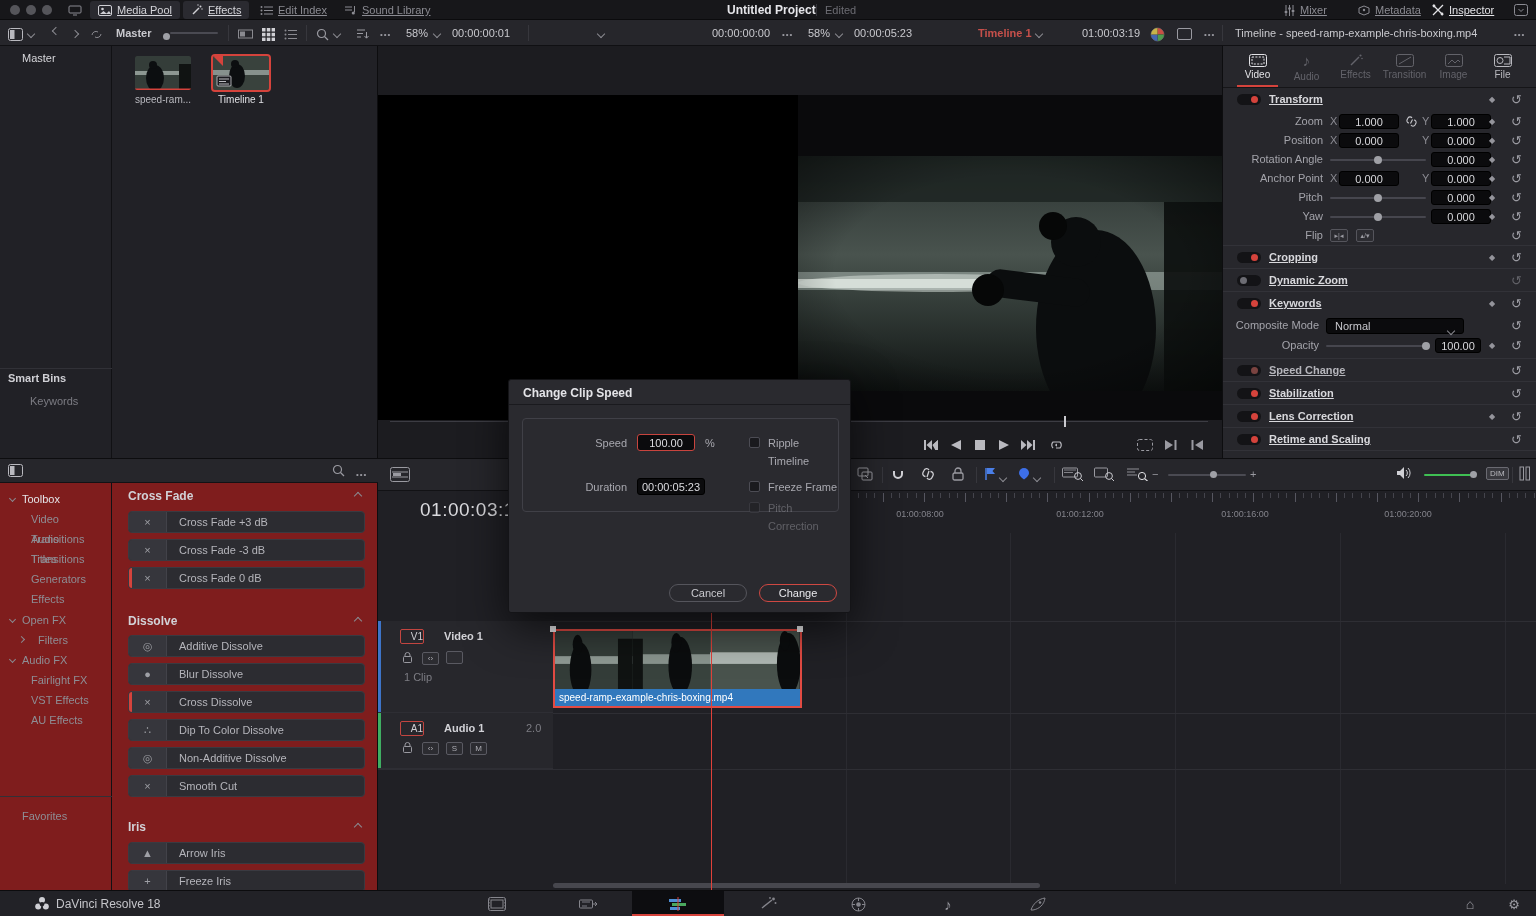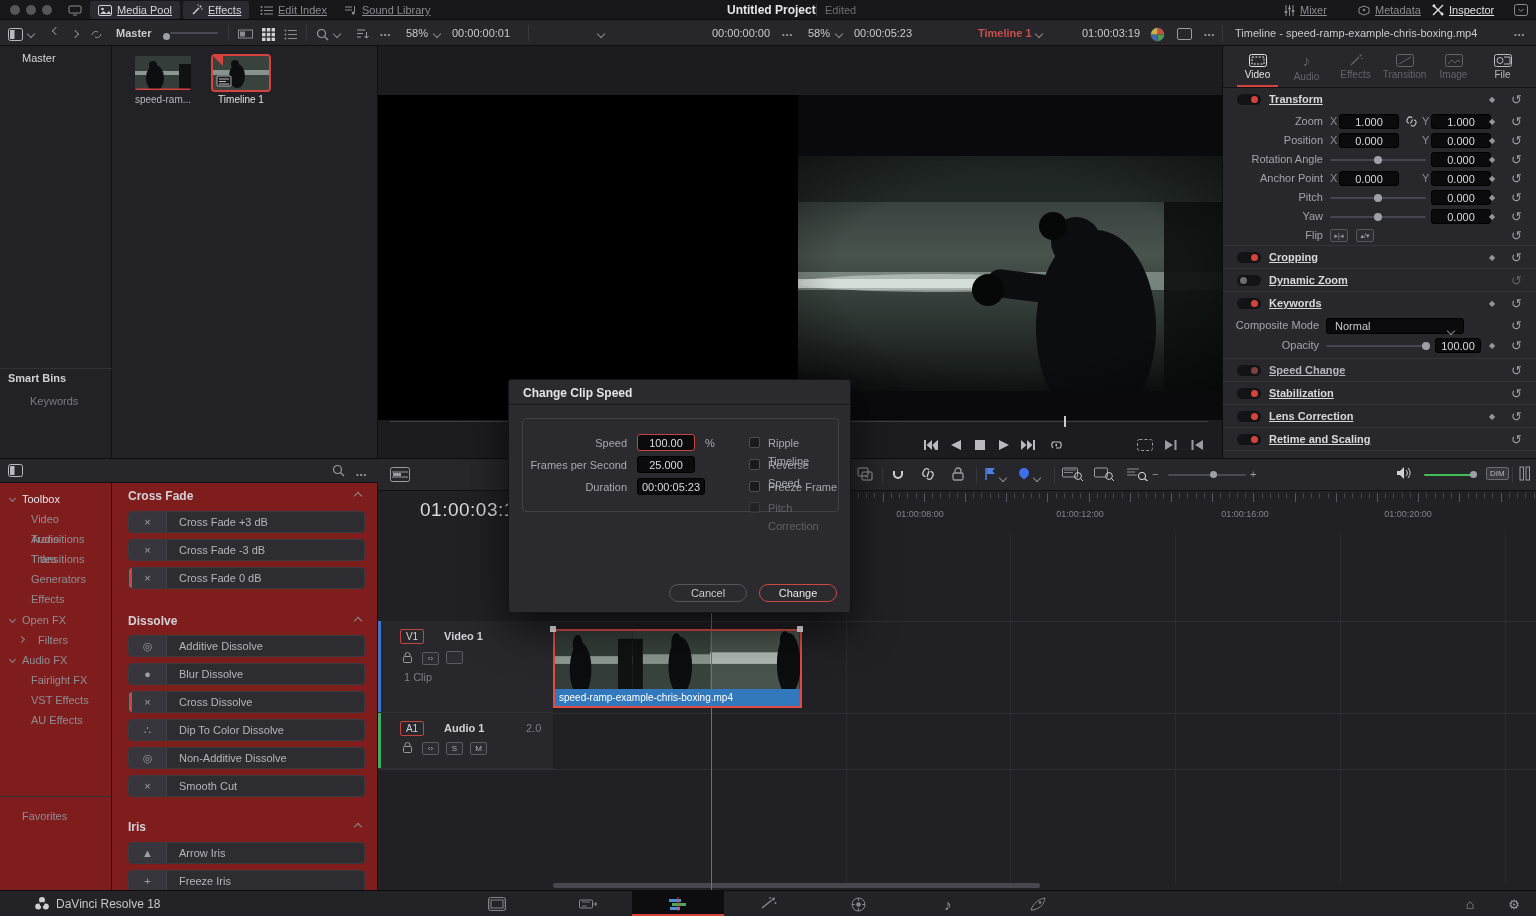--- a/index.html
+++ b/index.html
@@ -125,21 +125,21 @@
   .ruler-ticks{position:absolute;left:0;top:0;right:0;height:10px;
     background:
       repeating-linear-gradient(90deg,#565660 0 1px,transparent 1px 41.2px) top left/100% 9px no-repeat,
       repeating-linear-gradient(90deg,#44444c 0 1px,transparent 1px 8.24px) top left/100% 5px no-repeat;}
   .rlabel{position:absolute;top:16px;font-size:9px;color:#83838b;transform:translateX(-50%);}
   .tracks{position:absolute;left:0;top:74px;right:0;bottom:0;}
   .lane-sep{position:absolute;left:0;right:0;height:1px;background:#2e2e34;}
   .gridv{position:absolute;top:0;bottom:6px;width:1px;background:#2a2a30;}
   .trk-head{position:absolute;left:0;width:175px;background:#27272c;border-bottom:1px solid #2e2e34;}
   .trk-strip{position:absolute;left:0;top:0;bottom:0;width:3px;}
-  .badge{position:absolute;left:22px;top:8px;width:24px;height:15px;line-height:14px;text-align:center;border:1px solid #c24540;border-radius:2px;color:#cfcfd4;font-size:10px;}
+  .badge{position:absolute;left:22px;top:8px;width:24px;height:15px;line-height:14px;text-align:right;border:1px solid #c24540;border-radius:2px;color:#cfcfd4;font-size:10px;}
   .trk-name{position:absolute;left:66px;top:9px;font-weight:bold;color:#d2d2d7;}
   .trk-ico{position:absolute;top:30px;height:14px;color:#9a9aa1;}
   .sqico{display:inline-block;width:17px;height:13px;border:1px solid #5a5a62;border-radius:2px;text-align:center;line-height:11px;font-size:8px;color:#adadb4;background:#2c2c31;}
   .clip{position:absolute;border:2px solid #e24b43;}
   .clip-thumbs{position:absolute;left:0;top:0;right:0;height:60px;overflow:hidden;display:flex;}
   .clip-thumbs svg{height:100%;}
   .clip-bar{position:absolute;left:0;right:0;bottom:0;height:17px;background:#3178bd;color:#fff;font-size:10px;line-height:17px;padding-left:4px;white-space:nowrap;overflow:hidden;}
   .handle{position:absolute;width:6px;height:6px;background:#f2f2f4;z-index:5;}
   .playhead{position:absolute;top:34px;bottom:0;width:1px;background:#e0413a;z-index:8;}
   .hscroll{position:absolute;left:175px;bottom:2px;width:487px;height:5px;background:#47474e;border-radius:3px;}
@@ -926,26 +926,20 @@
     <div class="dlg-sep"></div>
 
     <div class="dlg-box" style="top:38px;height:94px">
       <div class="drow" style="top:15px">
         <span class="dlabel">Speed</span>
         <span class="dbox hl">100.00</span>
         <span style="position:absolute;left:182px;color:#a8a8af">%</span>
         <span class="checkbox"></span>
         <span class="clabel">Ripple Timeline</span>
       </div>
-      <div class="drow" style="top:37px">
-        <span class="dlabel">Frames per Second</span>
-        <span class="dbox">25.000</span>
-        <span class="checkbox"></span>
-        <span class="clabel">Reverse Speed</span>
-      </div>
       <div class="drow" style="top:59px">
         <span class="dlabel">Duration</span>
         <span class="dbox" style="width:68px">00:00:05:23</span>
         <span class="checkbox"></span>
         <span class="clabel">Freeze Frame</span>
       </div>
       <div class="drow dis" style="top:80px">
         <span class="checkbox"></span>
         <span class="clabel">Pitch Correction</span>
       </div>

